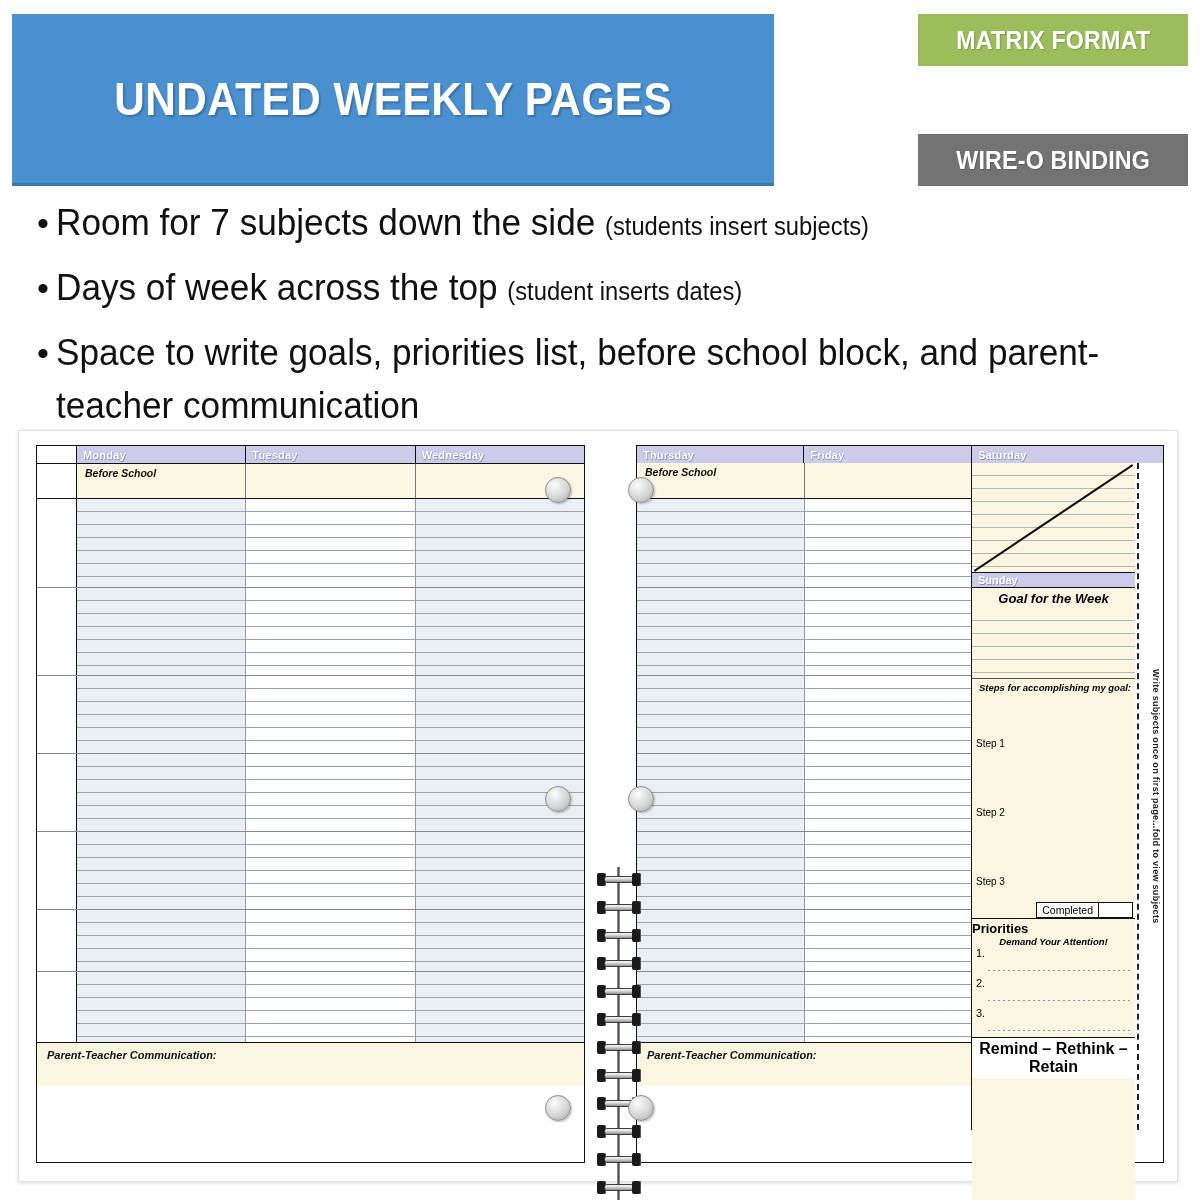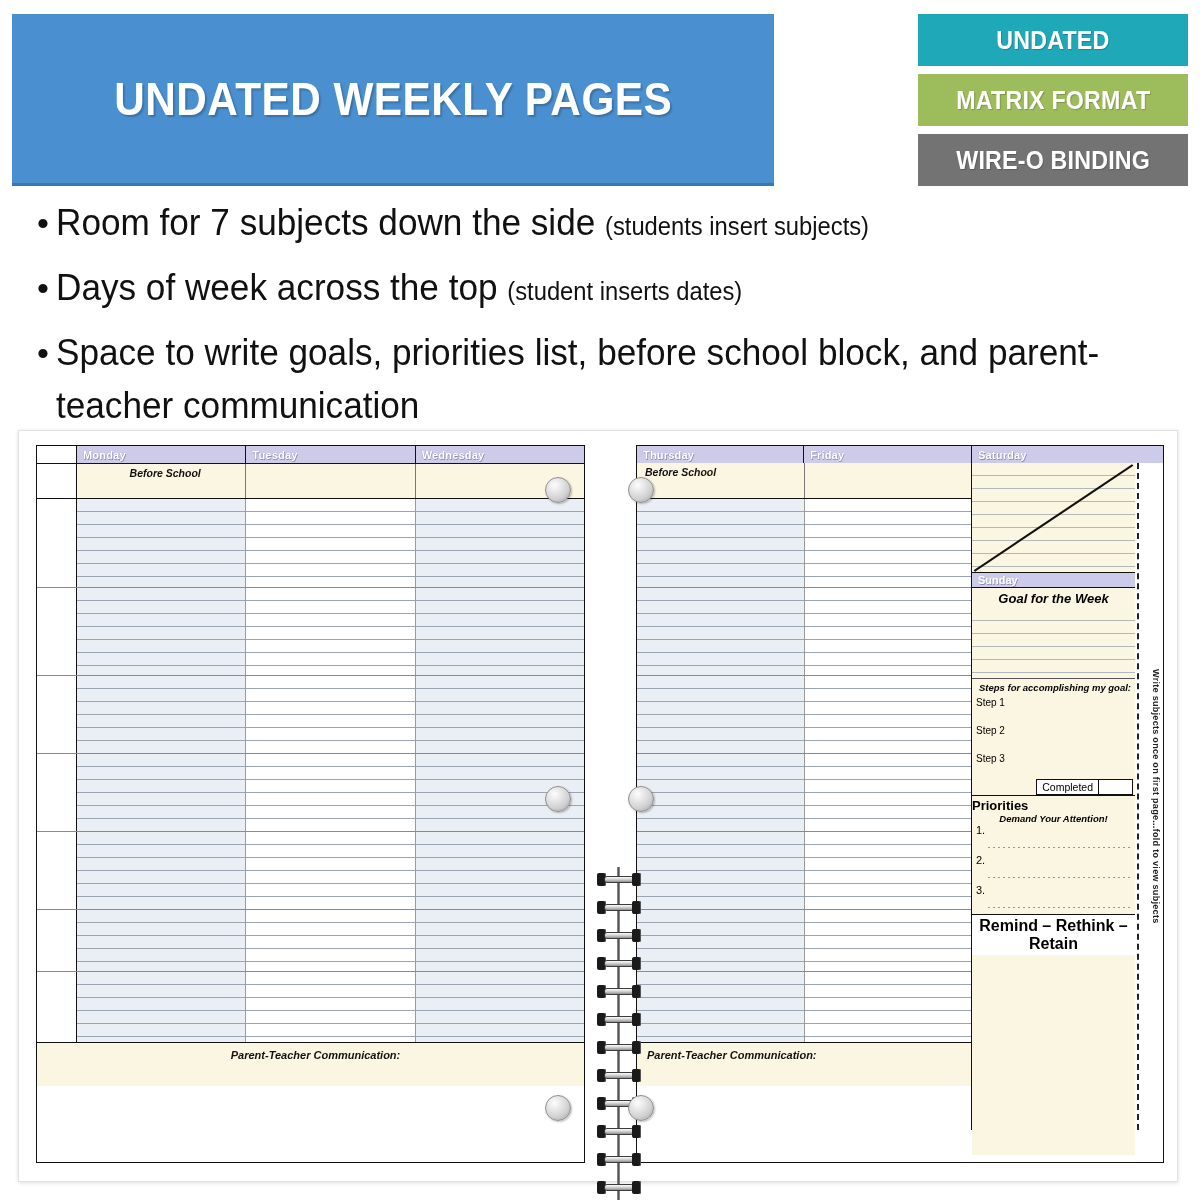--- a/index.html
+++ b/index.html
@@ -63,21 +63,21 @@
     position: absolute; left: 18px; top: 430px;
     width: 1160px; height: 752px;
     background: #ffffff;
     border: 1px solid #e2e2e2;
     box-shadow: 0 1px 4px rgba(0,0,0,.14);
   }
   .page {
     position: absolute; top: 14px; height: 718px;
     background: #fff; border: 1.5px solid #111;
   }
-  .page-left  { left: 17px;  width: 549px; text-align: center; }
+  .page-left  { left: 17px;  width: 549px; }
   .page-right { left: 617px; width: 528px; }
 
   
   .dayhdr-row { display: flex; height: 17px; }
   .subjcol { flex: 0 0 40px; border-right: 1.5px solid #111; background:#fff; }
   .daycell {
     flex: 1 1 0; background: #ccccea;
     border-right: 1px solid #111;
     display: flex; align-items: center;
     padding-left: 6px;
@@ -141,21 +141,21 @@
     text-shadow: 0.7px 0.7px 0 #8d8db8;
     display:flex; align-items:center;
   }
   .goal-title { text-align:center; font-style:italic; font-weight:bold; font-size:13px; padding:3px 0 2px; }
   .goal-lines { height: 70px; }
   .steps {
     border-top: 1px solid #555;
     background:#fbf6e2;
   }
   .steps-title { font-style: italic; font-weight: bold; font-size: 9.5px; text-align:right; padding: 3px 4px 2px 0; }
-  .step { font-size: 10px; padding: 2px 0 0 4px; height: 28px; border-bottom:1px solid transparent; }
+  .step { font-size: 10px; padding: 2px 0 0 4px; height: 28px; border-bottom:1px solid transparent;margin-top:41px; }
   .completed-row { display:flex; justify-content:flex-end; padding-right: 2px; }
   .completed-box {
     border:1px solid #111; font-size: 10.5px; padding: 1px 5px; background:#fff;
   }
   .completed-empty { border:1px solid #111; border-left:none; width: 34px; background:#fff; }
   .prio-head { border-top:1.5px solid #111; text-align:left; font-weight:bold; font-size:13px; padding-top:2px;}
   .prio-sub { text-align:center; font-style:italic; font-weight:bold; font-size:9.5px; }
   .prio-item { font-size:11px; padding-left:4px; height: 30px; position:relative; }
   .prio-item .dline {
     position:absolute; left: 16px; right: 4px; bottom: 6px; height:1px;
@@ -209,23 +209,20 @@
 </head>
 <body>
 
 <div id="root">
 
   <div class="header-band" style="background: rgb(74, 144, 208);">
     <div class="header-title">UNDATED WEEKLY PAGES</div>
   </div>
 
   <div class="badges">
-    <div class="badge" style="background: rgb(31, 169, 184);">
-      <span>UNDATED</span>
-    </div>
     <div class="badge" style="background: rgb(157, 188, 92);">
       <span>MATRIX FORMAT</span>
     </div>
     <div class="badge" style="background: #737373;">
       <span>WIRE-O BINDING</span>
     </div>
   </div>
 
   <div class="bullets">
     <div class="bullet">

